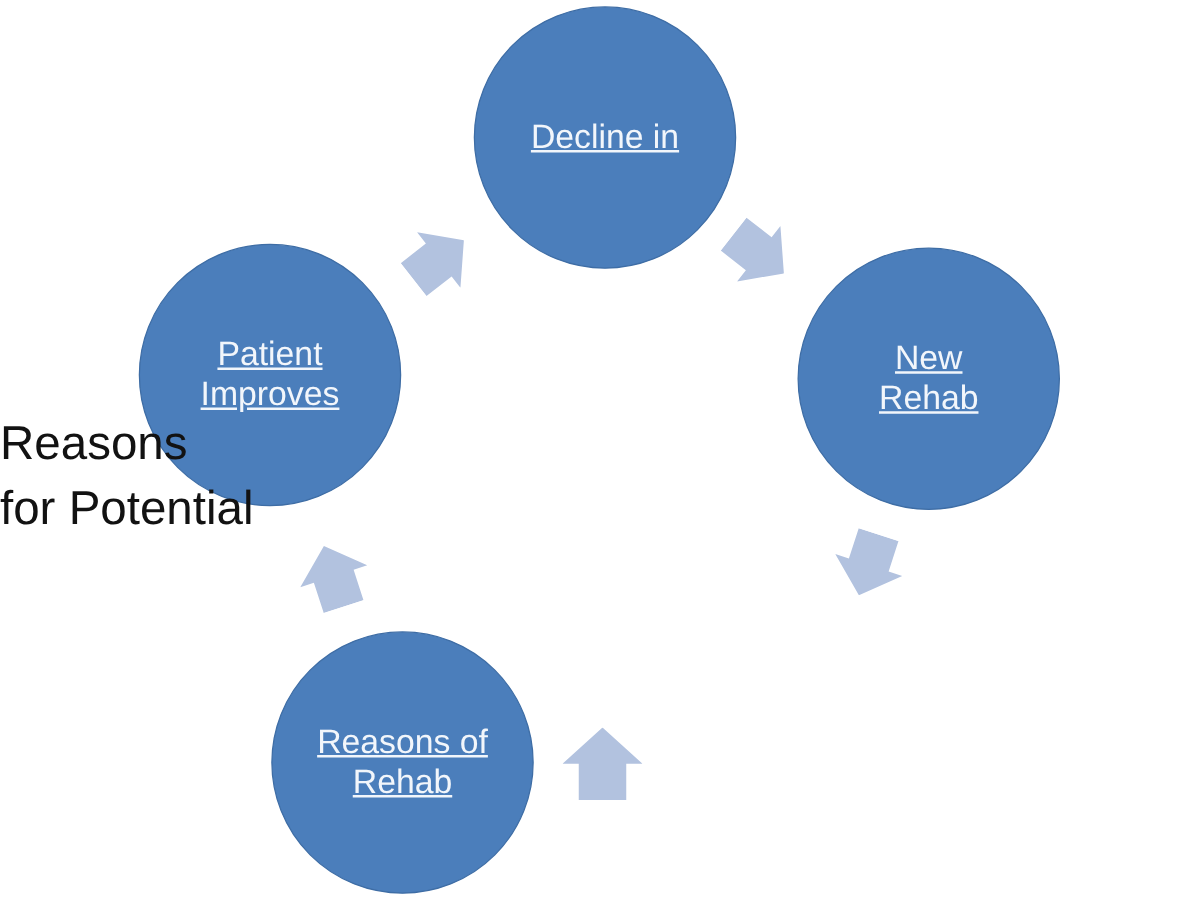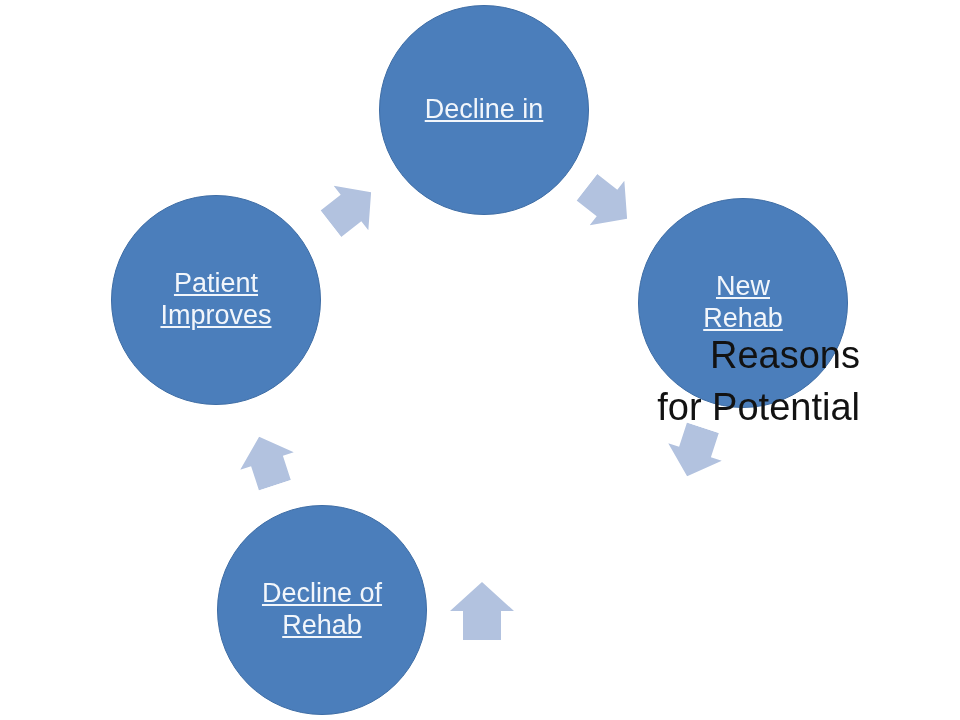--- a/index.html
+++ b/index.html
@@ -52,21 +52,21 @@
   .arrow-decline-rehab   { left: 575px; top: 174px; transform: rotate(128deg) scale(0.88); }
   .arrow-rehab-prev      { left: 663px; top: 423px; transform: rotate(198deg) scale(0.88); }
   .arrow-prev-quality    { left: 450px; top: 582px; }
   .arrow-quality-patient { left: 235px; top: 432px; transform: rotate(-18deg) scale(0.88); }
 
   .center-title {
     position: absolute;
     left: 0;
     top: 329px;
     width: 860px;
-    text-align: right;
+    text-align: left;
     font-size: 38px;
     line-height: 1.38;
     color: var(--title-text, #121212);
   }
   .center-title div { display: block; }
 </style>
 </head>
 <body>
 
 <div class="slide">
@@ -80,21 +80,21 @@
   <div class="node node-rehab">
     <div class="node-label">
       <span>New</span>
       <span>Rehab</span>
     </div>
   </div>
 
 
   <div class="node node-quality">
     <div class="node-label">
-      <span>Decline of</span>
+      <span>Reasons of</span>
       <span>Rehab</span>
     </div>
   </div>
 
   <div class="node node-patient">
     <div class="node-label">
       <span>Patient</span>
       <span>Improves</span>
     </div>
   </div>

